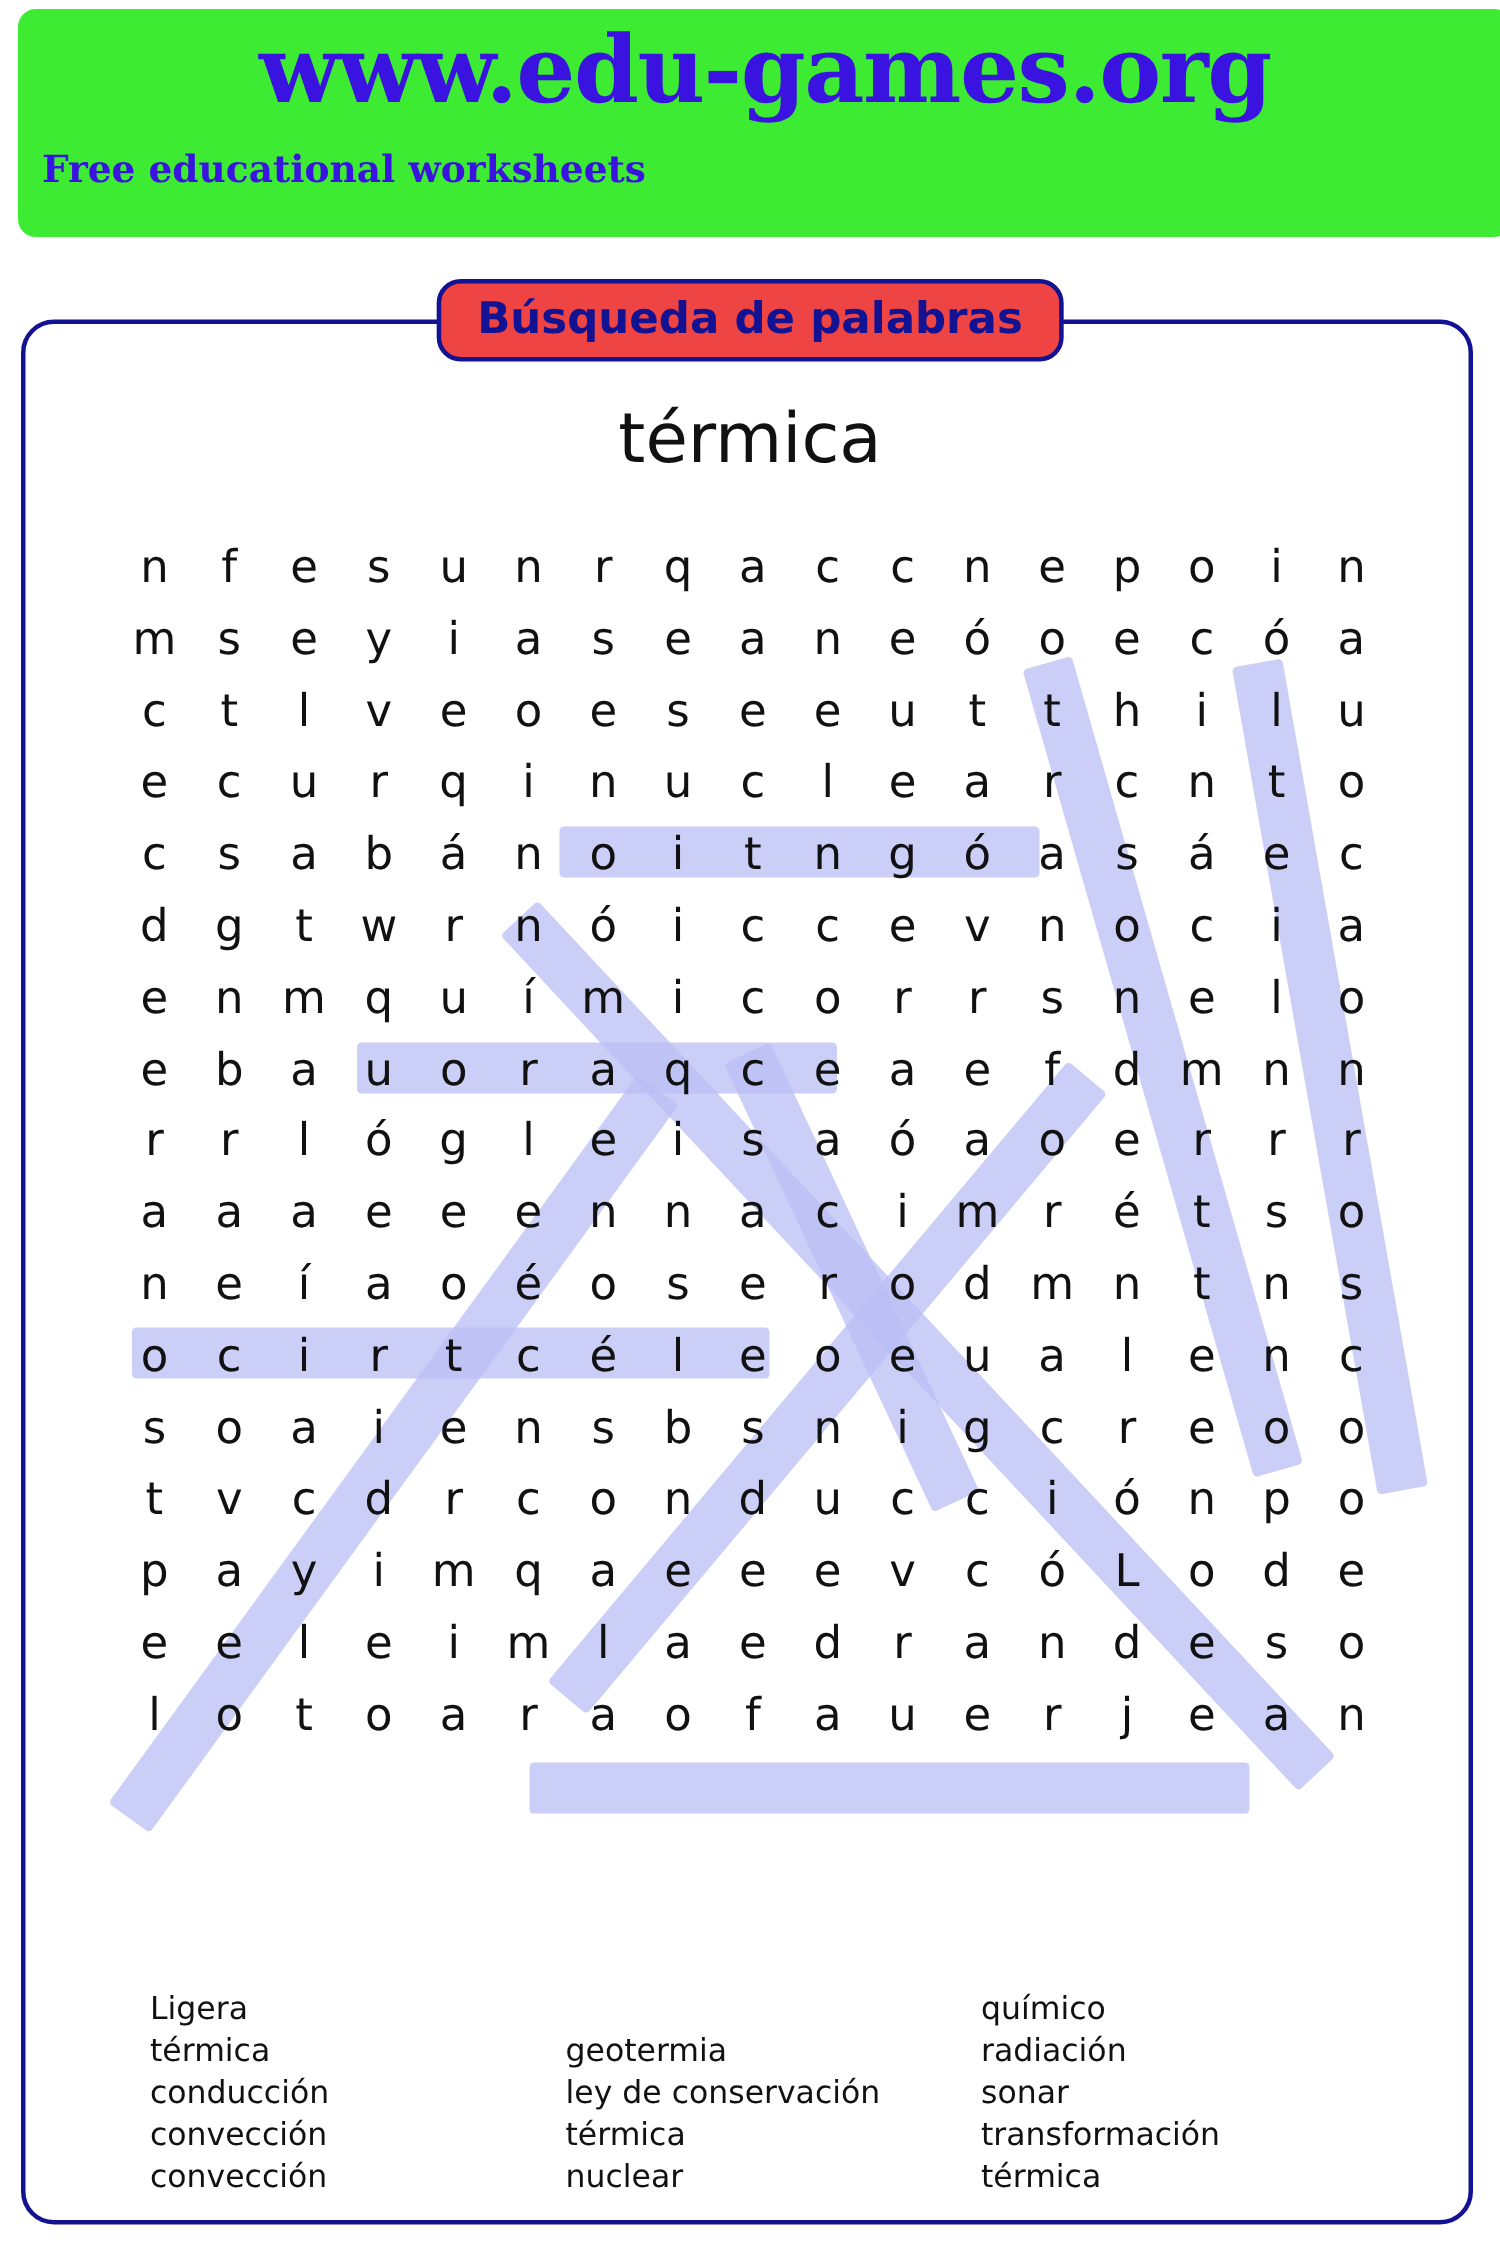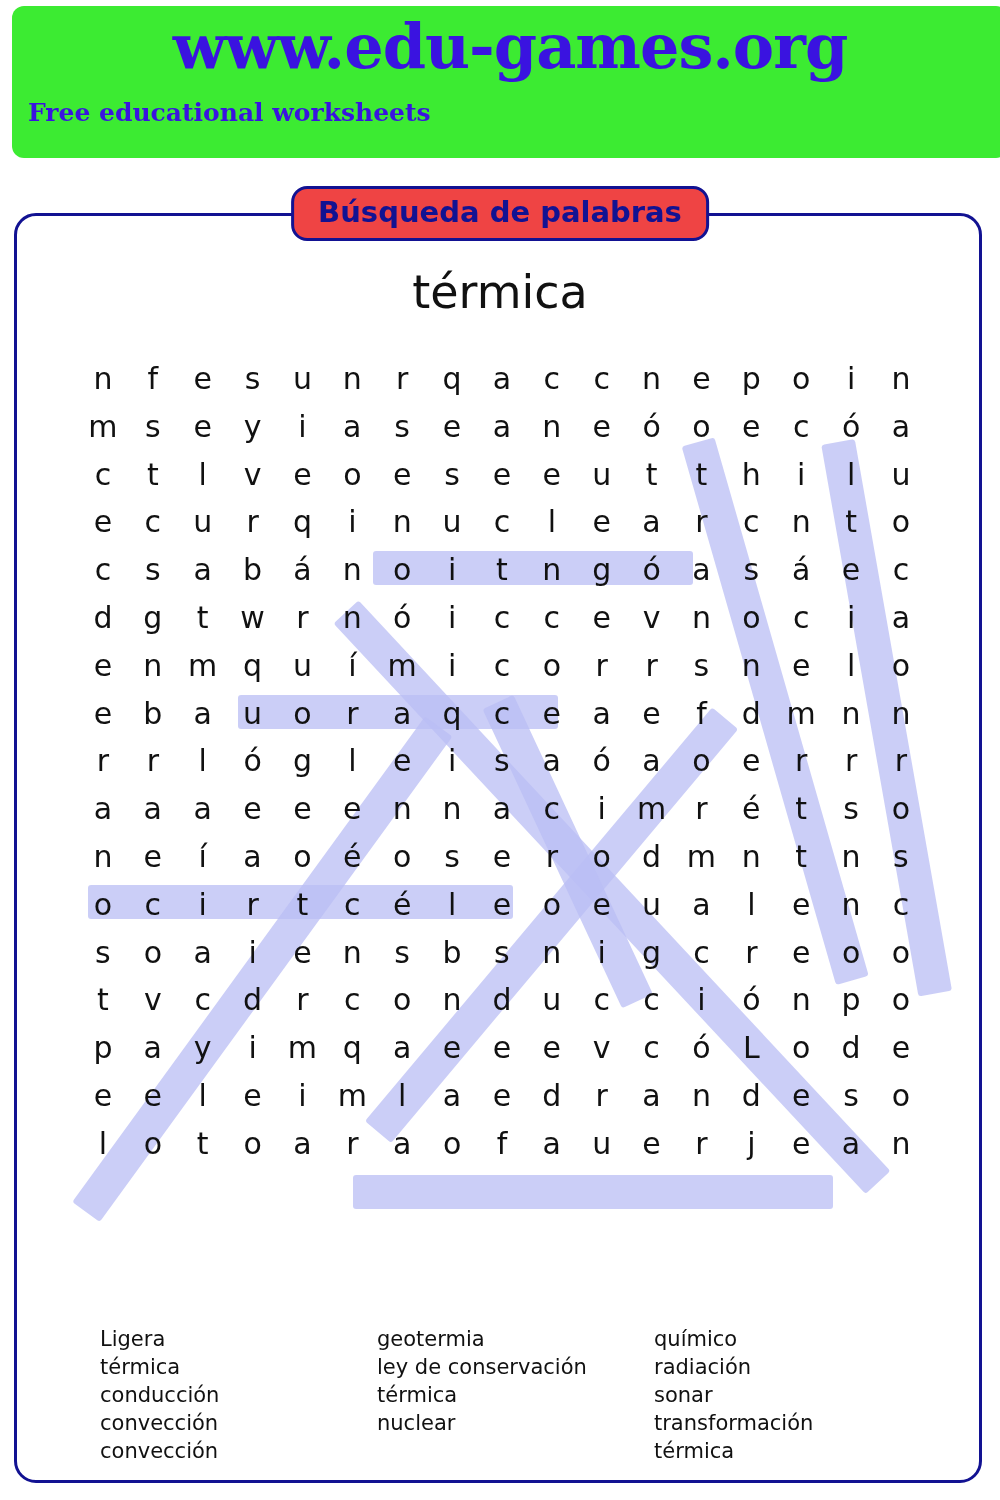--- a/index.html
+++ b/index.html
@@ -142,20 +142,21 @@
     line-height: 47.8px;
   }
 
   
   .wordlist {
     position: absolute;
     left: 100px;
     top: 1325px;
     width: 800px;
     display: flex;
+    align-items: flex-end;
   }
   .wl-col {
     width: 277px;
   }
   .wl-col:last-child { width: 246px; }
   .wl-item {
     font-family: "DejaVu Sans", sans-serif;
     font-size: 21px;
     color: #111111;
     line-height: 28px;

